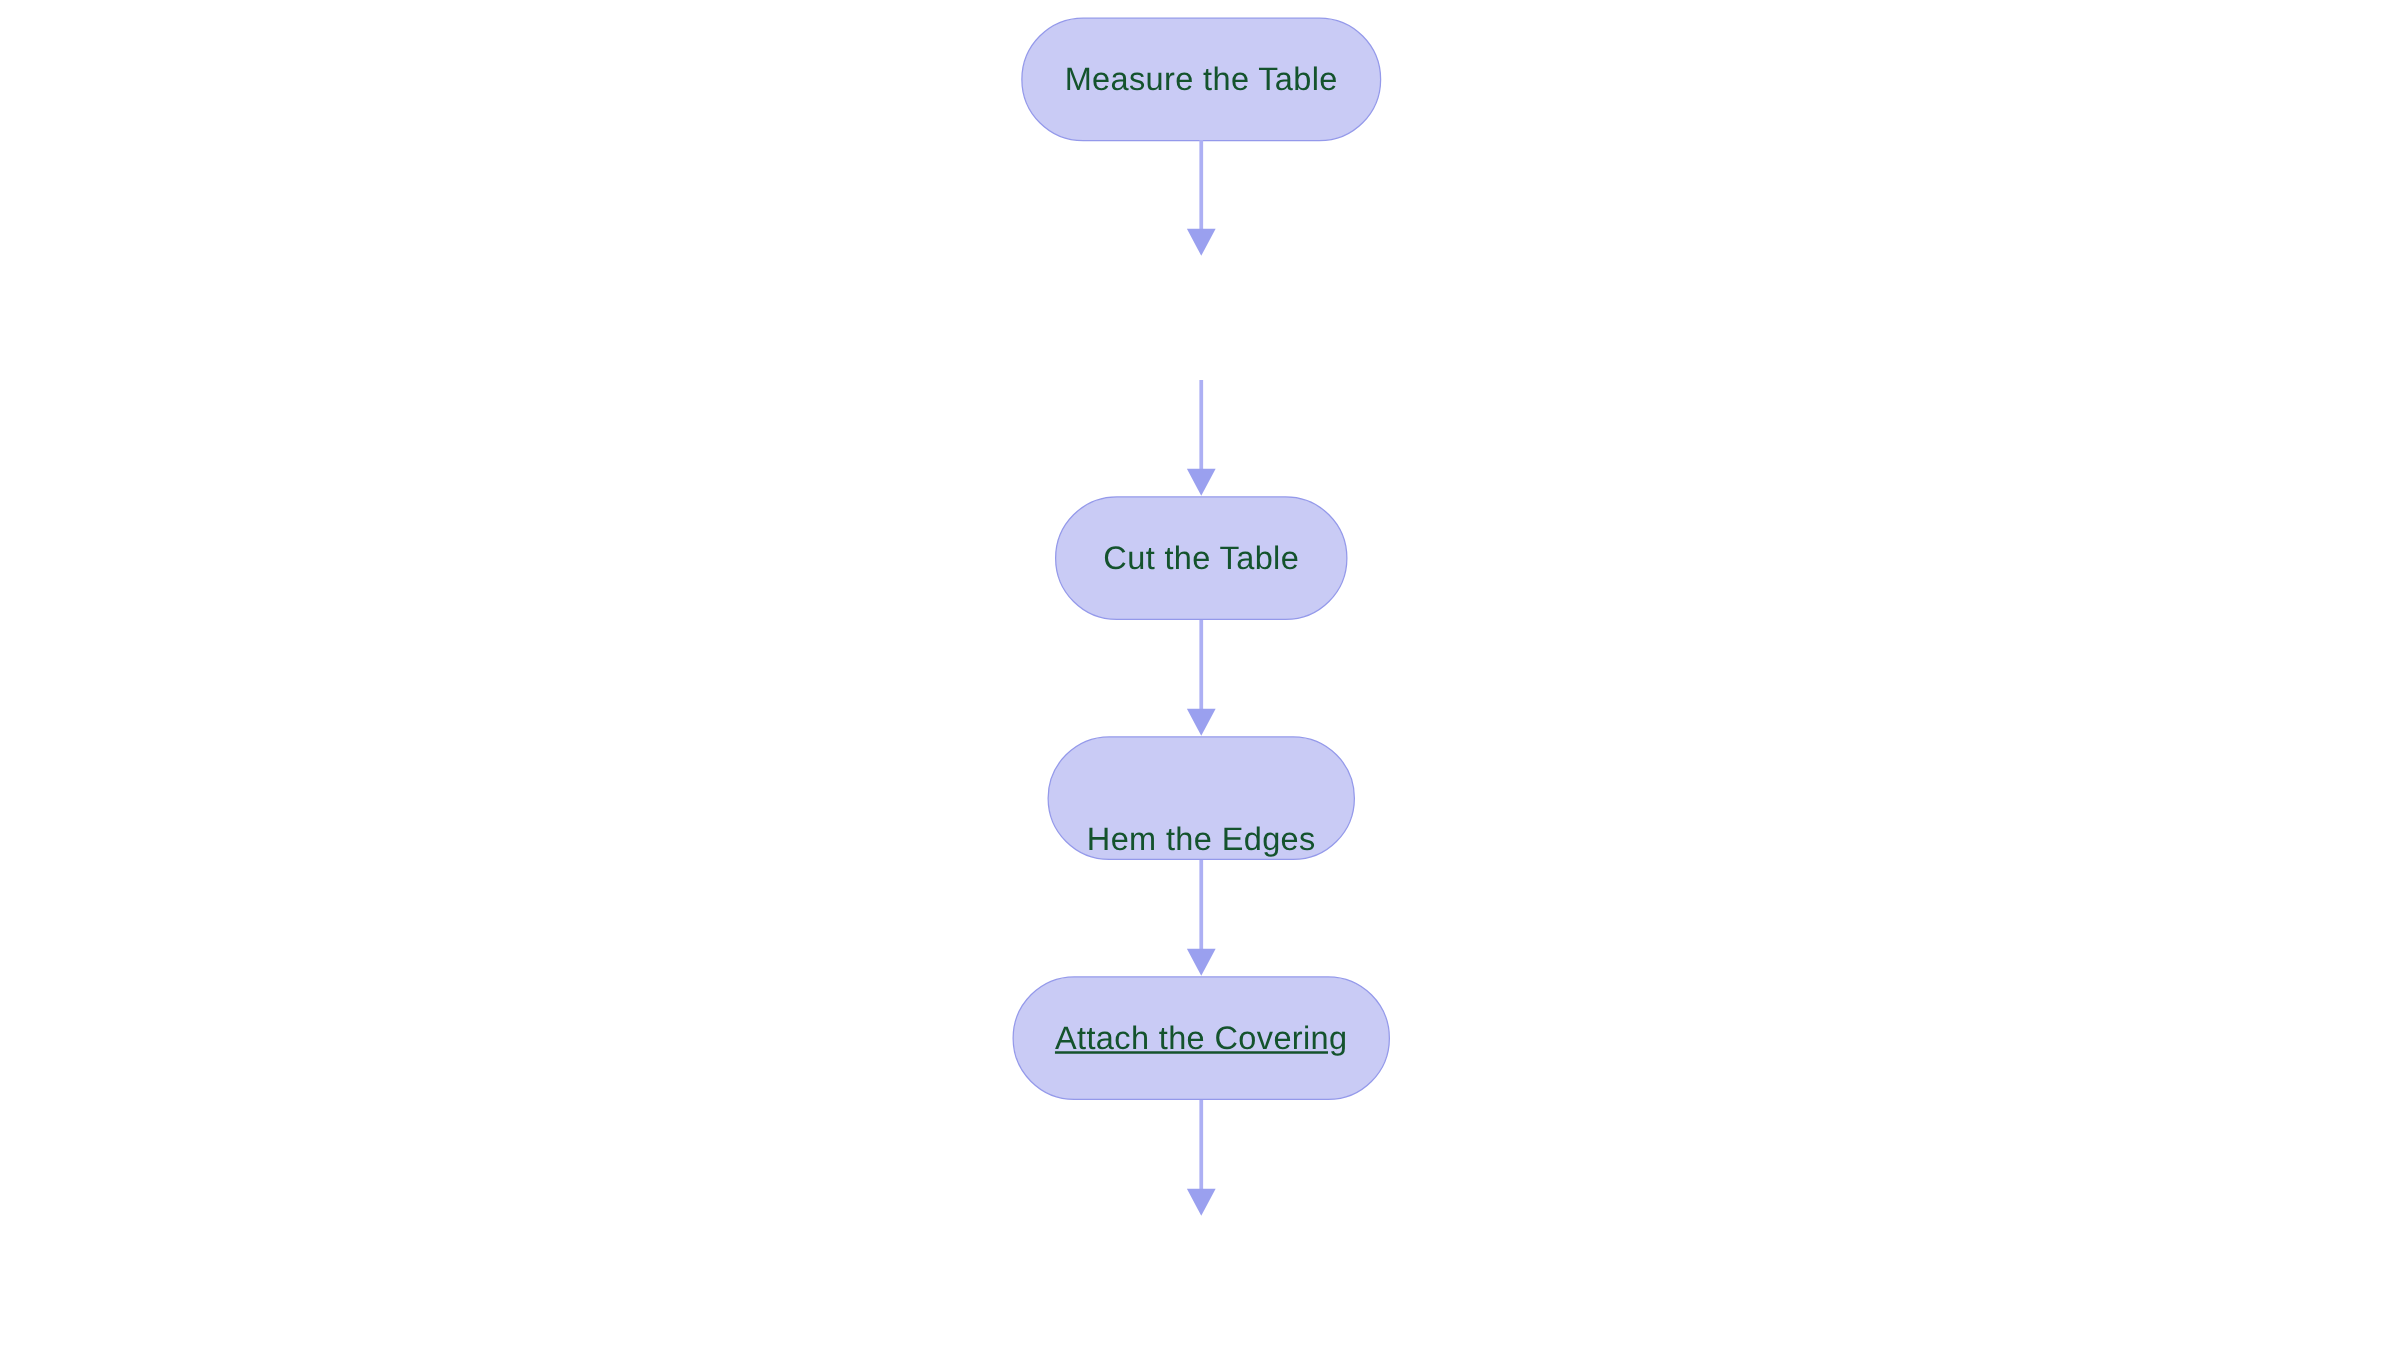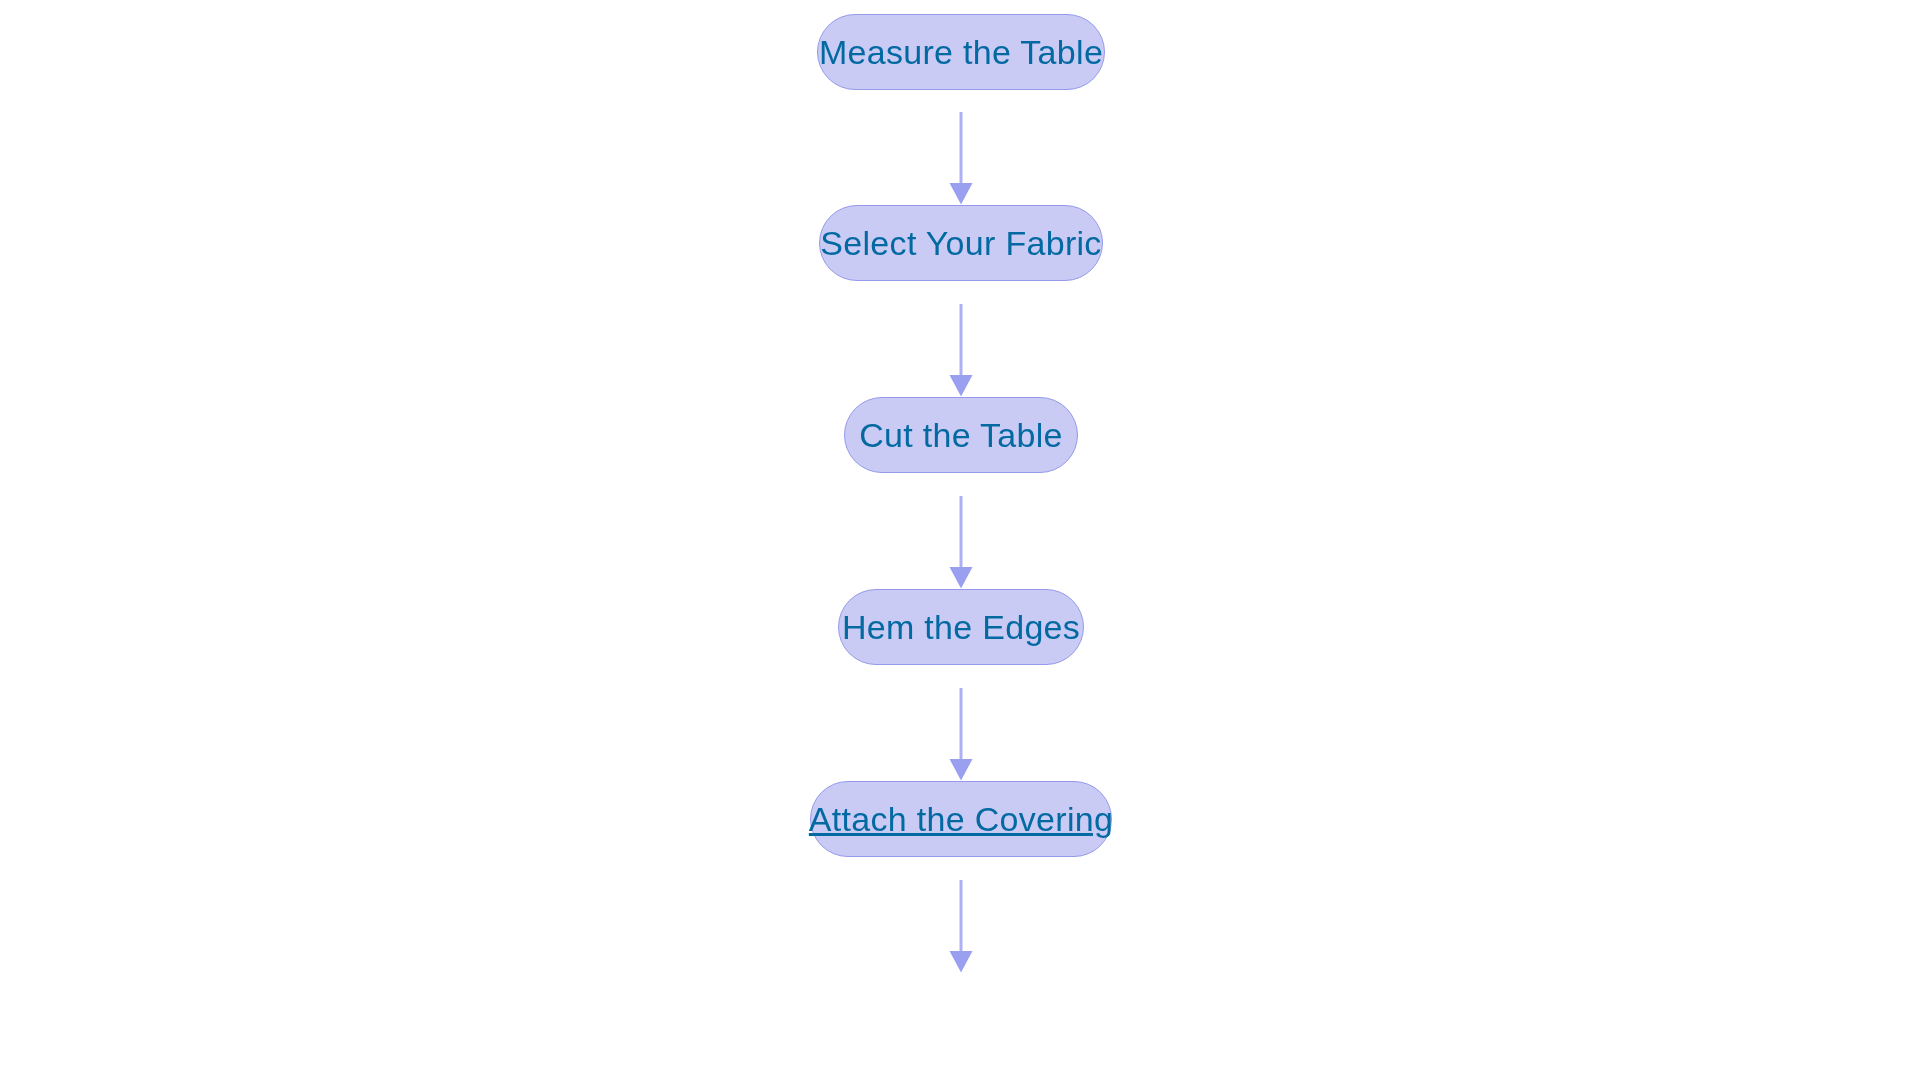--- a/index.html
+++ b/index.html
@@ -10,37 +10,37 @@
   .canvas {
     position: relative;
     width: 1920px;
     height: 1083px;
     background: #ffffff;
     overflow: hidden;
     font-family: "Liberation Sans", "DejaVu Sans", sans-serif;
   }
   .flow-node {
     position: absolute;
-    height: 76px;
+    height: 99px;
     box-sizing: border-box;
     background: #c9cbf5;
     border: 1.5px solid #9499ea;
     border-radius: 50px;
     display: flex;
     align-items: center;
     justify-content: center;
-    color: #0369a1;
-    font-size: 34px;
+    color: #14532d;
+    font-size: 26px;
     letter-spacing: 0.3px;
     white-space: nowrap;
   }
   .n1 { left: 817px; top: 14px;  width: 288px; }
   .n2 { left: 819px; top: 205px; width: 284px; }
   .n3 { left: 844px; top: 397px; width: 234px; }
-  .n4 { left: 838px; top: 589px; width: 246px; }
+  .n4 { left: 838px; top: 589px; width: 246px; align-items: flex-end; }
   .n5 { left: 810px; top: 781px; width: 302px; text-decoration: underline; }
   .n6 { left: 778px; top: 973px; width: 366px; }
 
   .connector {
     position: absolute;
     left: 946px;
     width: 30px;
     height: 93px;
   }
   .c1 { top: 112px; }
@@ -63,23 +63,20 @@
 
   <div class="flow-node n1">
     <span>Measure the Table</span>
   </div>
 
   <svg class="connector c1" viewBox="0 0 30 93">
     <line x1="15" y1="0" x2="15" y2="73"></line>
     <polygon points="3.5,71 26.5,71 15,92.5"></polygon>
   </svg>
 
-  <div class="flow-node n2">
-    <span>Select Your Fabric</span>
-  </div>
 
   <svg class="connector c2" viewBox="0 0 30 93">
     <line x1="15" y1="0" x2="15" y2="73"></line>
     <polygon points="3.5,71 26.5,71 15,92.5"></polygon>
   </svg>
 
   <div class="flow-node n3">
     <span>Cut the Table</span>
   </div>
 

